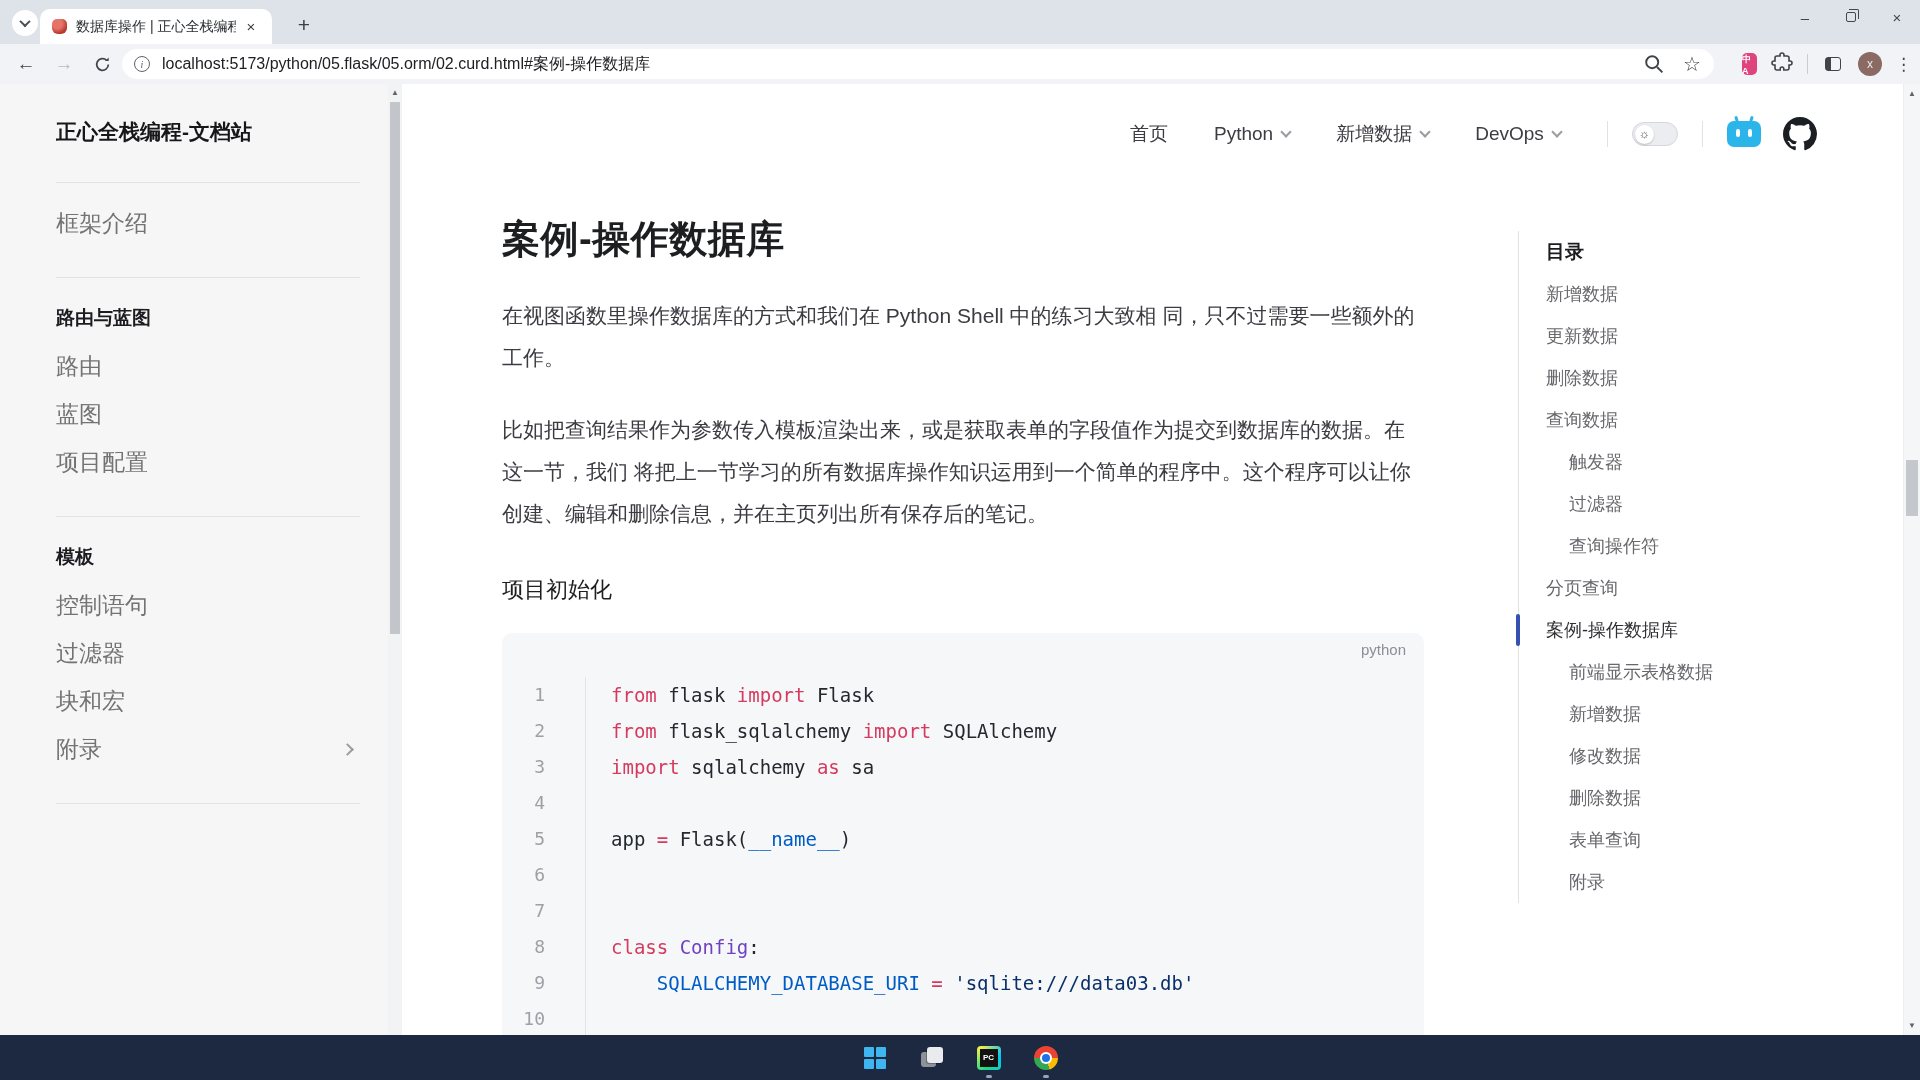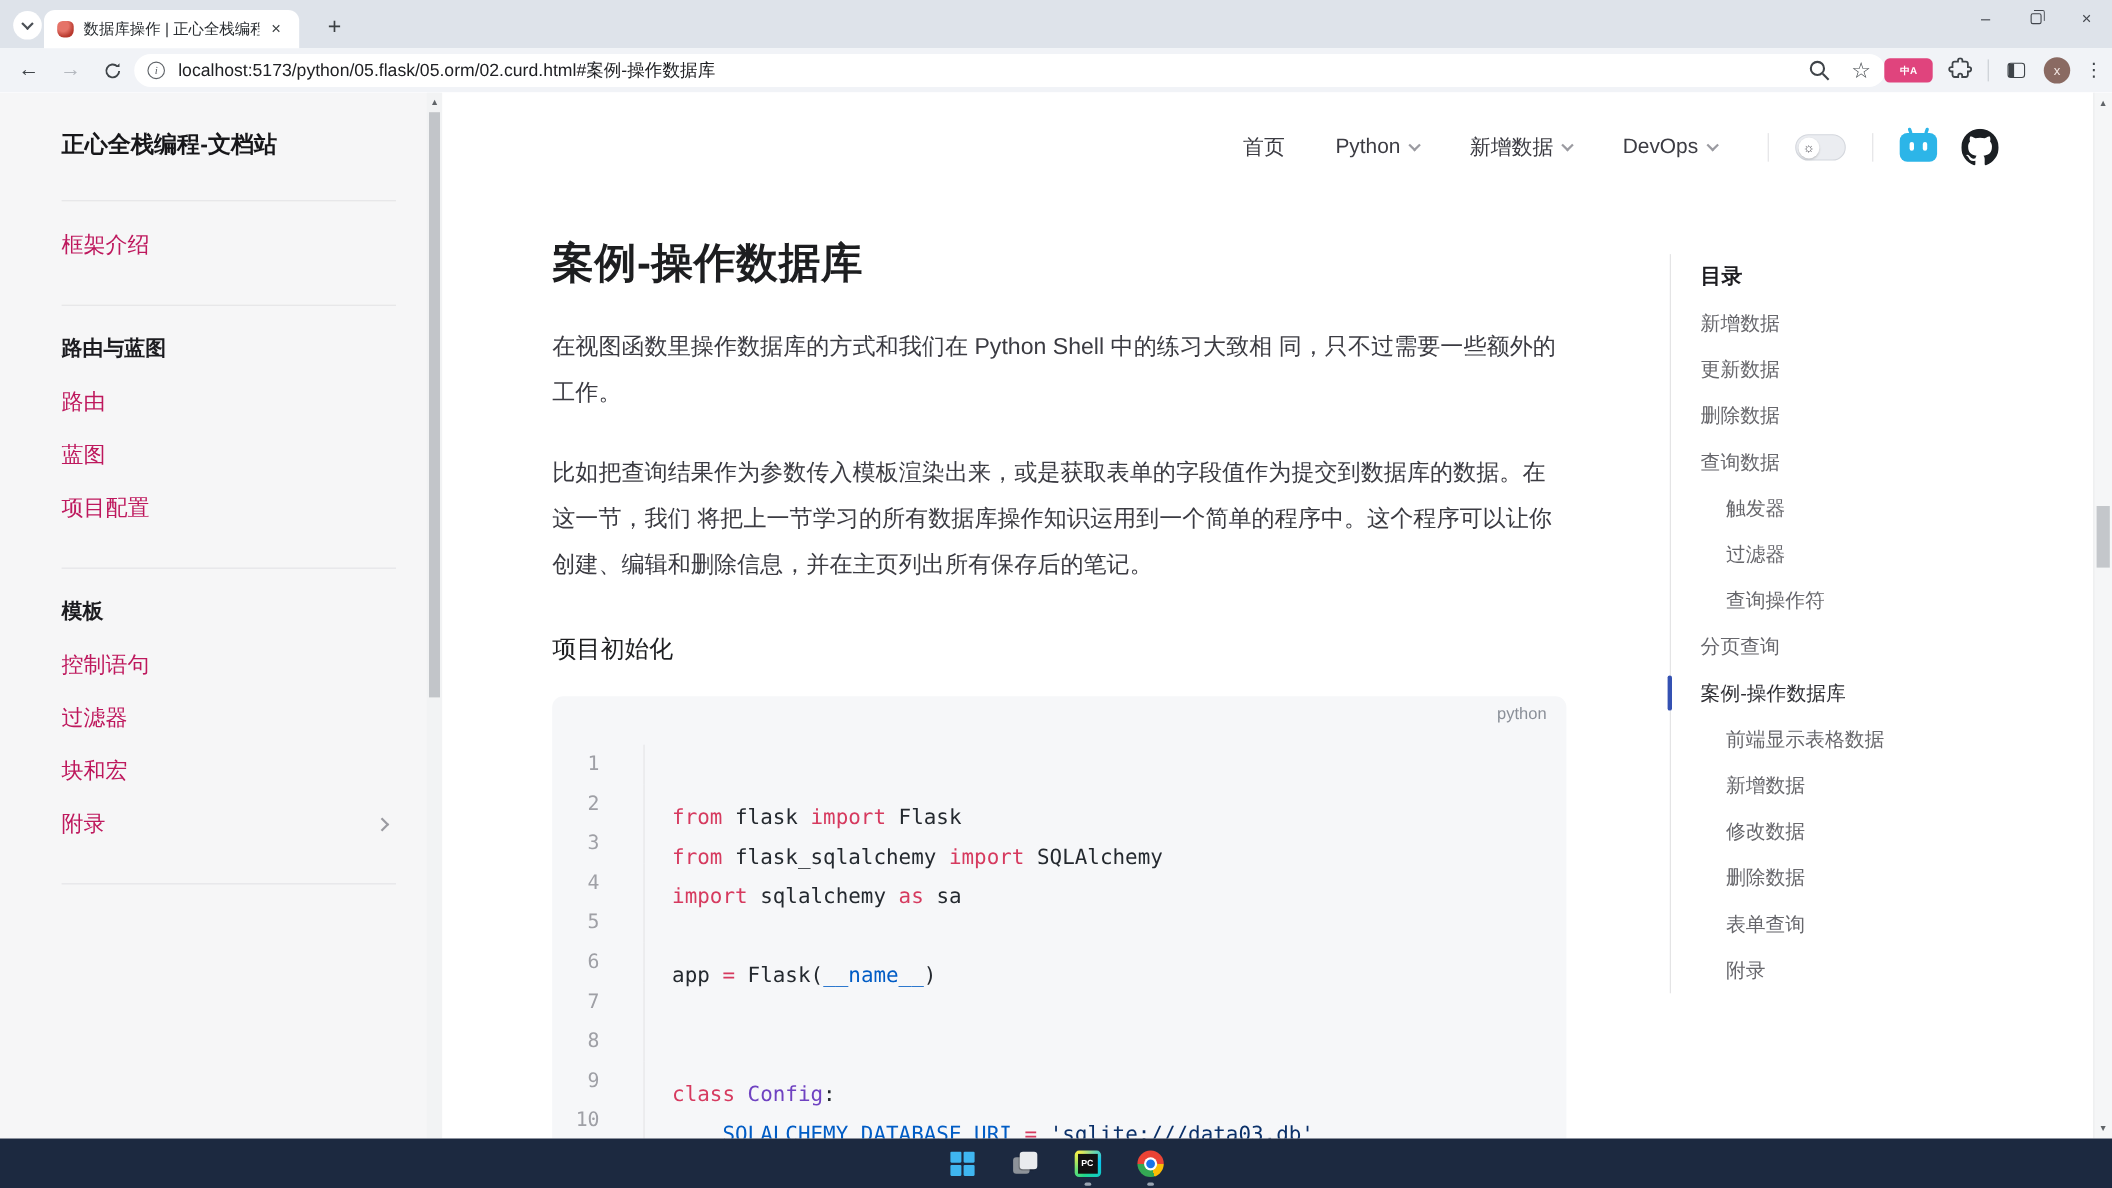--- a/index.html
+++ b/index.html
@@ -22,37 +22,37 @@
 
   .toolbar { position:absolute; top:44px; left:0; width:1920px; height:40px; background:#f1f3f7; }
   .navbtn { position:absolute; top:4px; width:32px; height:32px; border-radius:50%; display:flex; align-items:center; justify-content:center; font-size:19px; color:#3f4449; }
   .navbtn.disabled { color:#b4b8bf; }
   .addr { position:absolute; left:122px; top:5px; width:1592px; height:30px; background:#fff; border-radius:15px; display:flex; align-items:center; padding:0 10px 0 12px; }
   .info-ic { width:16px; height:16px; border:1.4px solid #5f6368; border-radius:50%; font-size:10px; color:#5f6368; display:flex; align-items:center; justify-content:center; font-family:"Liberation Serif",serif; font-style:italic; flex:0 0 auto; }
   .url { font-size:16px; color:#202124; margin-left:12px; white-space:nowrap; flex:1 1 auto; overflow:hidden; }
   .addr-right { display:flex; align-items:center; gap:14px; flex:0 0 auto; }
   .tb-right { position:absolute; right:8px; top:4px; height:32px; display:flex; align-items:center; gap:13px; }
   .ticon { width:24px; height:24px; display:flex; align-items:center; justify-content:center; }
-  .translate-badge { width:44px; height:22px; border-radius:5px; background:#e0447d; color:#fff; font-size:9px; font-weight:bold; display:flex; align-items:center; justify-content:center; letter-spacing:0; }
+  .translate-badge { width:15px; height:22px; border-radius:5px; background:#e0447d; color:#fff; font-size:9px; font-weight:bold; display:flex; align-items:center; justify-content:center; letter-spacing:0; }
   .vsep { width:1px; height:20px; background:#c8ccd2; }
   .sidepanel-glyph { width:16px; height:14px; border:1.6px solid #3f4449; border-radius:3px; position:relative; }
   .sidepanel-glyph::before { content:""; position:absolute; left:0; top:0; bottom:0; width:5px; background:#3f4449; }
   .avatar { width:24px; height:24px; border-radius:50%; background:#8a6a62; color:#f3e7e3; font-size:12px; display:flex; align-items:center; justify-content:center; }
   .kebab { font-size:17px; color:#3f4449; letter-spacing:0; }
 
   
   .viewport { position:absolute; top:84px; left:0; width:1920px; height:951px; background:#fff; overflow:hidden; }
 
   
   .sidebar { position:absolute; left:0; top:0; width:400px; height:951px; background:#f6f6f7; padding:28px 40px 0 56px; }
   .site-title { font-size:21px; font-weight:bold; color:#17171a; height:40px; line-height:40px; }
   .sb-divider { height:1px; background:#e3e3e5; margin-top:30px; }
   .sb-group { padding-top:16px; }
   .sb-header { font-size:19px; font-weight:bold; color:#1c1c20; height:48px; line-height:48px; }
-  .sb-item { font-size:20px; color:#be185d; height:48px; line-height:48px; display:flex; align-items:center; justify-content:space-between; }
+  .sb-item { font-size:23px; color:#737373; height:48px; line-height:48px; display:flex; align-items:center; justify-content:space-between; }
   .sb-chev { width:9px; height:9px; border-right:2px solid #9b9ba1; border-top:2px solid #9b9ba1; transform:rotate(45deg); margin-right:8px; }
 
   
   .sb-scroll { position:absolute; left:388px; top:0; width:14px; height:951px; background:#f2f3f4; }
   .sb-scroll .arrow { position:absolute; left:0; top:4px; width:14px; text-align:center; font-size:8px; color:#606468; }
   .sb-thumb { position:absolute; left:2px; top:18px; width:10px; height:532px; background:#c2c5c9; }
 
   
   .topnav { position:absolute; left:1130px; top:30px; width:760px; height:40px; display:flex; align-items:center; }
   .nav-item { display:flex; align-items:center; font-size:19px; font-weight:500; color:#3c3c43; margin-right:46px; }
@@ -72,21 +72,21 @@
   .main { position:absolute; left:502px; top:0; width:922px; }
   .h1 { margin-top:130px; font-size:38px; font-weight:bold; color:#1d1e20; letter-spacing:.5px; }
   .para { margin-top:30px; font-size:21px; line-height:42px; color:#3b3b42; }
   .h3 { margin-top:40px; font-size:22px; font-weight:500; color:#1d1e20; }
 
   .codeblock { margin-top:28px; background:#f6f7f9; border-radius:10px; height:540px; position:relative; overflow:hidden; }
   .code-lang { position:absolute; top:8px; right:18px; font-size:15px; color:#8a8f98; }
   .code-body { padding-top:44px; font-family:"DejaVu Sans Mono","Liberation Mono",monospace; }
   .code-line { display:flex; height:36px; line-height:36px; }
   .ln { flex:0 0 84px; text-align:right; padding-right:40px; color:#9fa0a6; font-size:18px; border-right:1px solid #e3e4e6; }
-  .lc { padding-left:25px; font-size:19px; color:#24292f; white-space:pre;margin-top:48px; }
+  .lc { padding-left:25px; font-size:19px; color:#24292f; white-space:pre; }
   .tok-k { color:#d63a5f; } .tok-t { color:#6f42c1; } .tok-b { color:#005cc5; } .tok-s { color:#0a3069; } .tok-p { color:#24292f; }
 
   
   .toc { position:absolute; left:1518px; top:147px; width:300px; border-left:1px solid #e2e2e3; }
   .toc-title { font-size:19px; font-weight:bold; color:#1c1c20; height:42px; line-height:42px; padding-left:27px; }
   .toc-item { font-size:18px; color:#67676c; height:42px; line-height:42px; padding-left:27px; position:relative; }
   .toc-item.lvl2 { padding-left:50px; }
   .toc-item.active { color:#2e2e33; }
   .toc-item.active::before { content:""; position:absolute; left:-3px; top:5px; width:4px; height:32px; background:#3451b2; border-radius:2px; }
 

